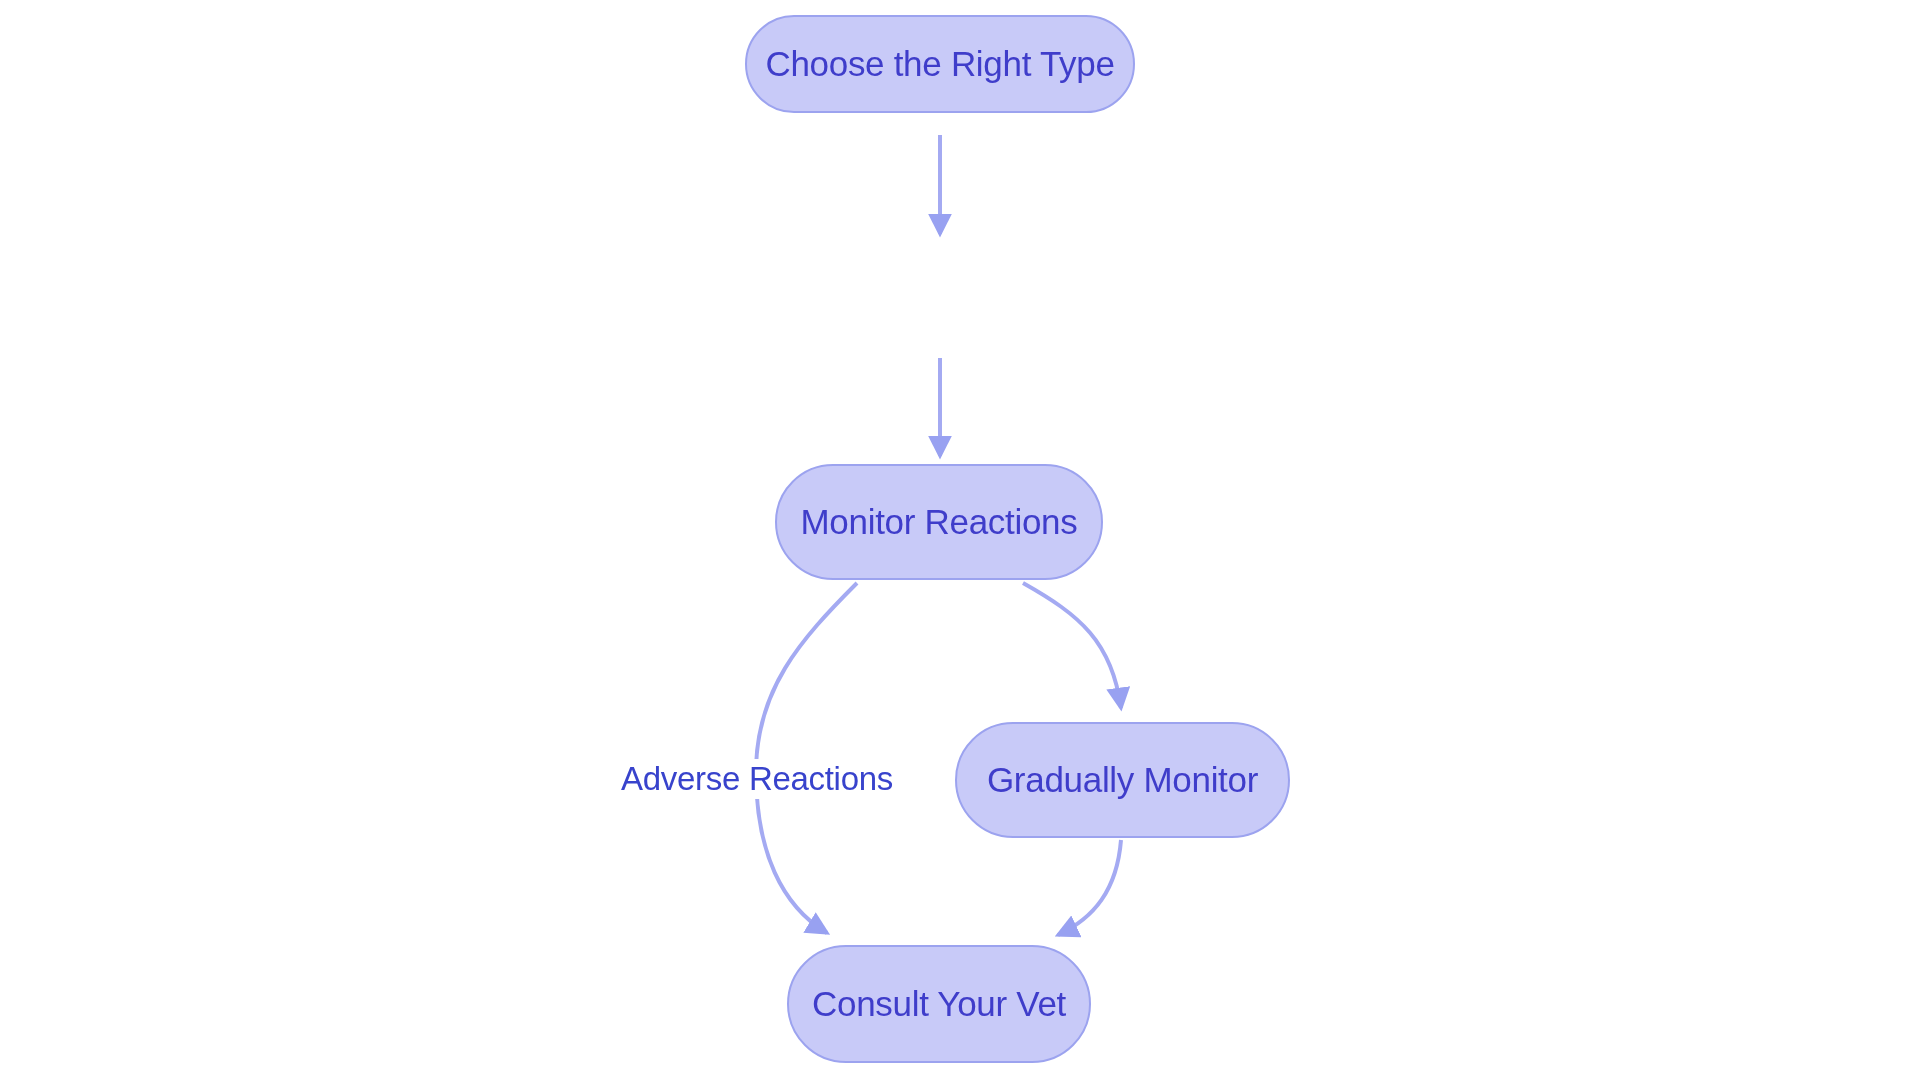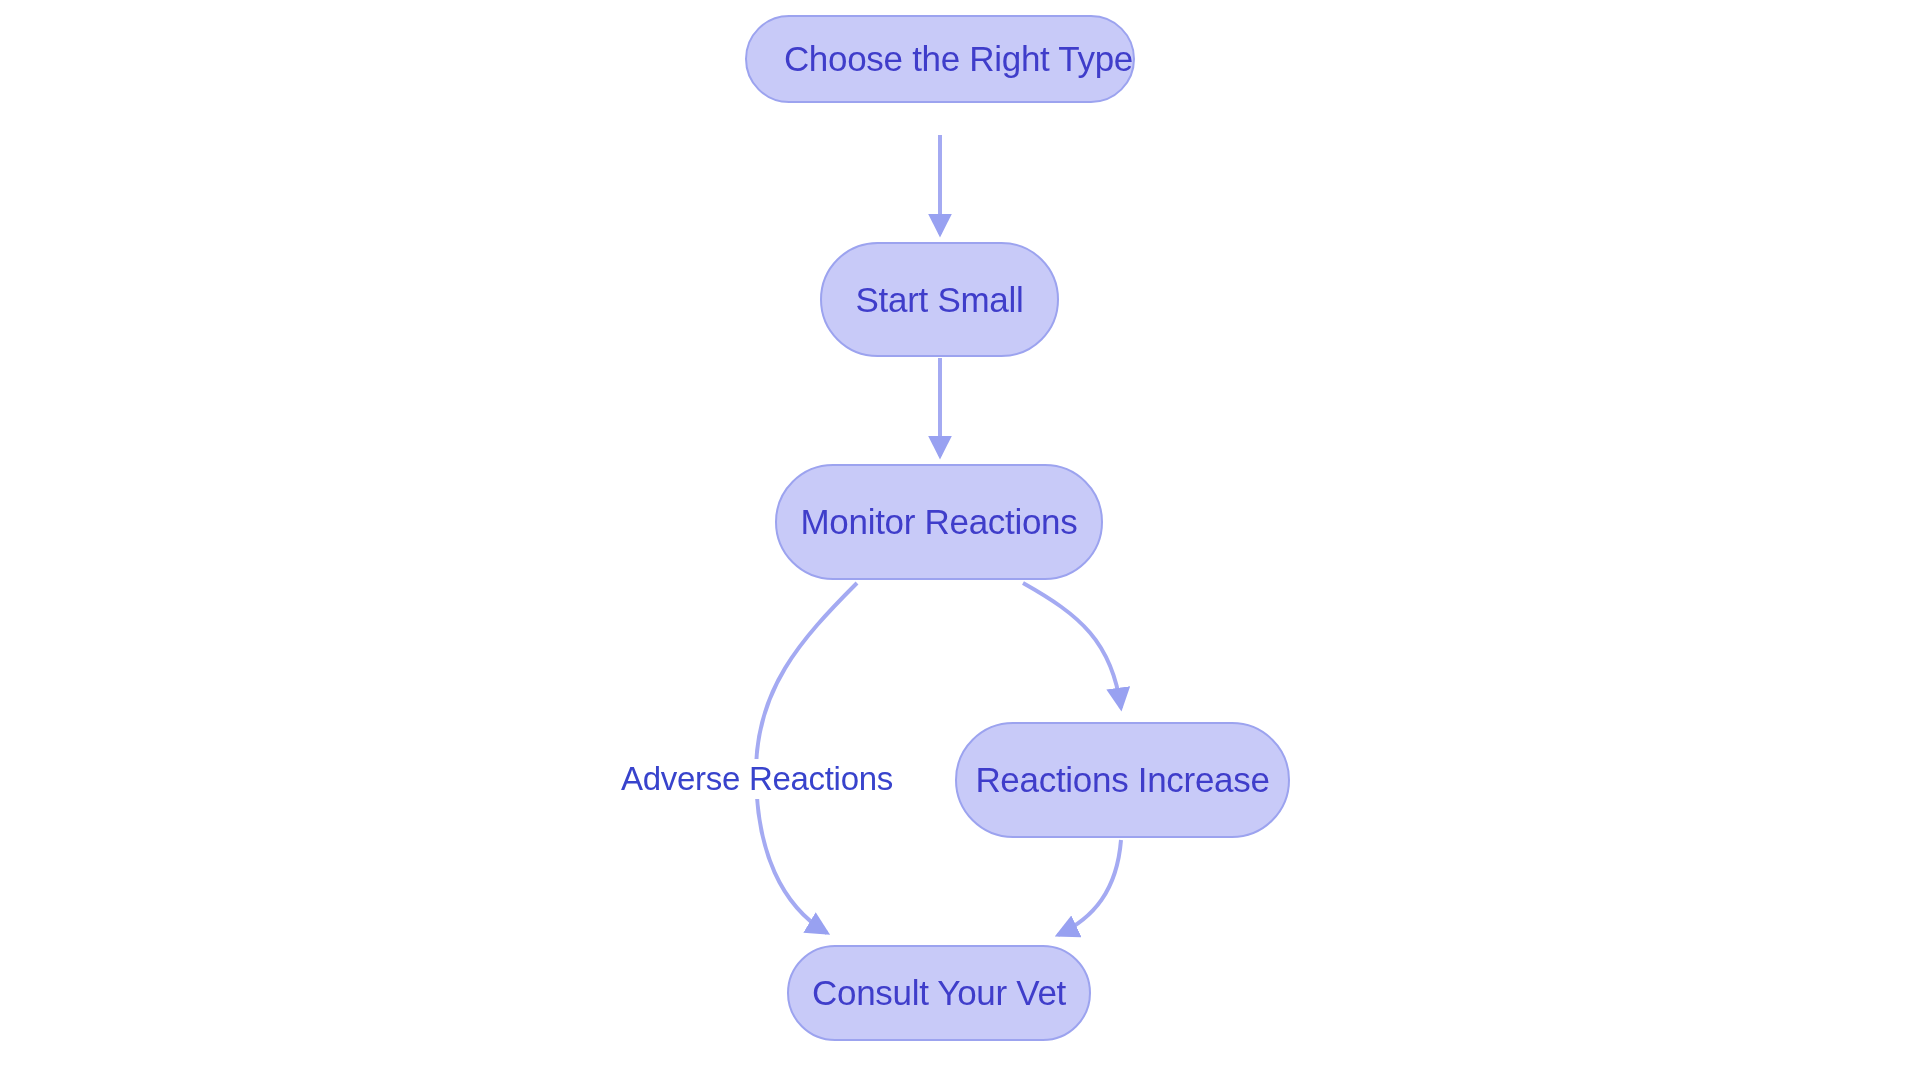--- a/index.html
+++ b/index.html
@@ -48,25 +48,25 @@
     position: absolute;
     transform: translate(-50%, -50%);
     background: var(--bg, #ffffff);
     color: var(--edge-label-text, #3843cc);
     font-size: 33px;
     letter-spacing: -0.3px;
     white-space: nowrap;
     padding: 1px 4px;
   }
   
-  .node-choose   { left: 745px; top: 15px;  width: 390px; height: 88px; justify-content: flex-end; }
+  .node-choose   { left: 745px; top: 15px;  width: 390px; height: 98px; }
   .node-start    { left: 820px; top: 242px; width: 239px; height: 115px; }
   .node-monitor  { left: 775px; top: 464px; width: 328px; height: 116px; justify-content: center; }
   .node-gradual  { left: 955px; top: 722px; width: 335px; height: 116px; }
-  .node-consult  { left: 787px; top: 945px; width: 304px; height: 96px; }
+  .node-consult  { left: 787px; top: 945px; width: 304px; height: 118px; }
   .label-no-adverse { left: 1122px; top: 652px; }
   .label-adverse    { left: 757px;  top: 779px; }
 </style>
 </head>
 <body>
 
 <div class="canvas">
 
   <svg class="edges-svg" viewBox="0 0 1920 1083" xmlns="http://www.w3.org/2000/svg">
     <defs>
@@ -78,30 +78,27 @@
     <path class="edge" marker-end="url(#arrow)" d="M 940 358 L 940 456"></path>
     <path class="edge" marker-end="url(#arrow)" d="M 1023 583 C 1080 615, 1112 642, 1121 708"></path>
     <path class="edge" marker-end="url(#arrow)" d="M 857 583 C 800 640, 756 690, 756 772 C 756 852, 782 906, 827 933"></path>
     <path class="edge" marker-end="url(#arrow)" d="M 1121 840 C 1117 890, 1094 918, 1058 935"></path>
   </svg>
 
   <div class="node node-choose">
     <span>Choose the Right Type</span>
   </div>
 
-  <div class="node node-start">
-    <span>Start Small</span>
-  </div>
 
   <div class="node node-monitor">
     <span>Monitor Reactions</span>
   </div>
 
   <div class="node node-gradual">
-    <span>Reactions Increase</span>
+    <span>Gradually Monitor</span>
   </div>
 
   <div class="node node-consult">
     <span>Consult Your Vet</span>
   </div>
 
 
   <div class="edge-label label-adverse">Adverse Reactions</div>
 
 </div>

